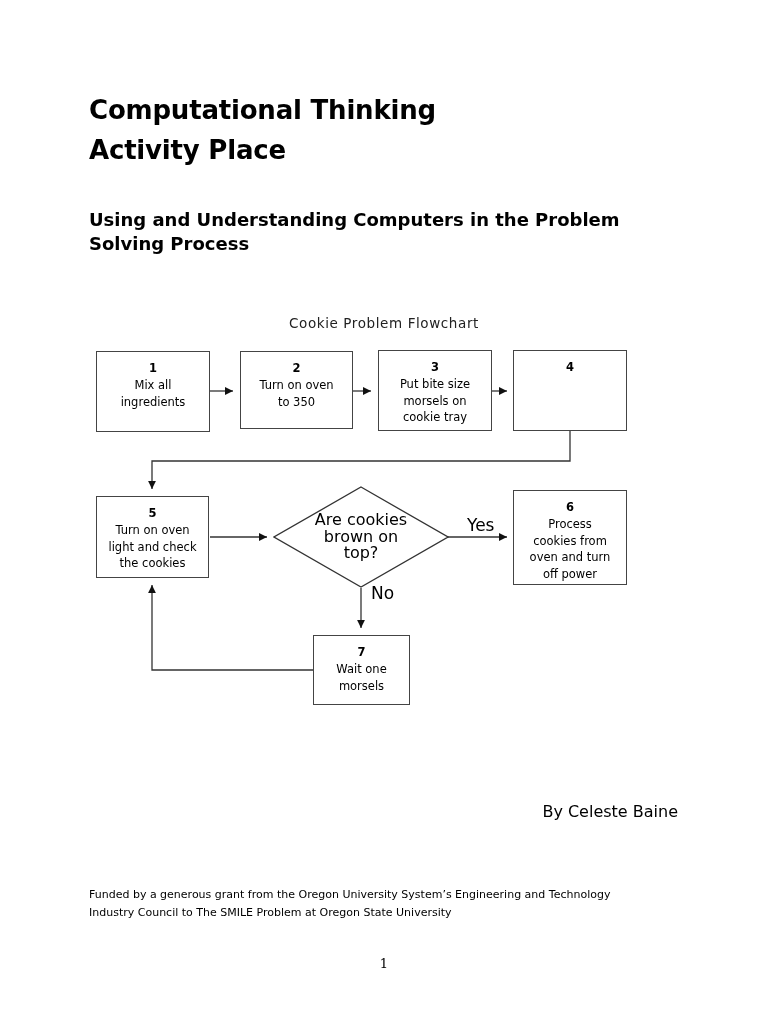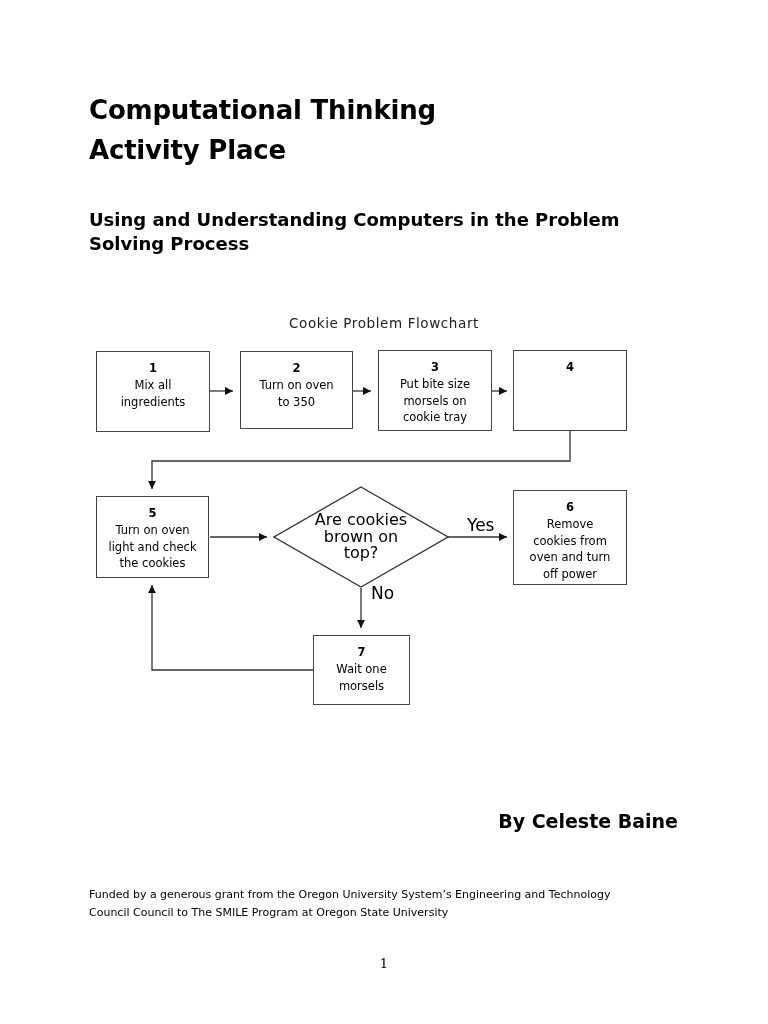--- a/index.html
+++ b/index.html
@@ -123,23 +123,22 @@
     color: #000;
   }
 
   
   .byline {
     position: absolute;
     left: 89px;
     top: 802px;
     width: 589px;
     text-align: right;
-    font-size: 19px;
-    font-weight: bold;
-    margin-top: 8px;
+    font-size: 16px;
+    font-weight: normal;
   }
   .grant {
     position: absolute;
     left: 89px;
     top: 886px;
     width: 589px;
     text-align: left;
     font-size: 11px;
     line-height: 18px;
   }
@@ -223,21 +222,21 @@
 
   <div class="node" style="left:96px; top:496px; width:113px; height:82px;">
     <div class="num">5</div>
     <div class="txt">Turn on oven
 light and check
 the cookies</div>
   </div>
 
   <div class="node" style="left:513px; top:490px; width:114px; height:95px;">
     <div class="num">6</div>
-    <div class="txt">Remove
+    <div class="txt">Process
 cookies from
 oven and turn
 off power</div>
   </div>
 
   <div class="node" style="left:313px; top:635px; width:97px; height:70px;">
     <div class="num">7</div>
     <div class="txt">Wait one
 morsels</div>
   </div>
@@ -251,18 +250,18 @@
 top?</div>
   </div>
 
   <div class="edge-label" style="left:467px; top:518px;">Yes</div>
   <div class="edge-label" style="left:371px; top:586px;">No</div>
 
   <div class="byline">By Celeste Baine</div>
 
   <div class="grant">
     <div>Funded by a generous grant from the Oregon University System’s Engineering and Technology</div>
-    <div>Council Council to The SMILE Program at Oregon State University</div>
+    <div>Industry Council to The SMILE Problem at Oregon State University</div>
   </div>
 
   <div class="page-num">1</div>
 
 </div>
 
 </body></html>

